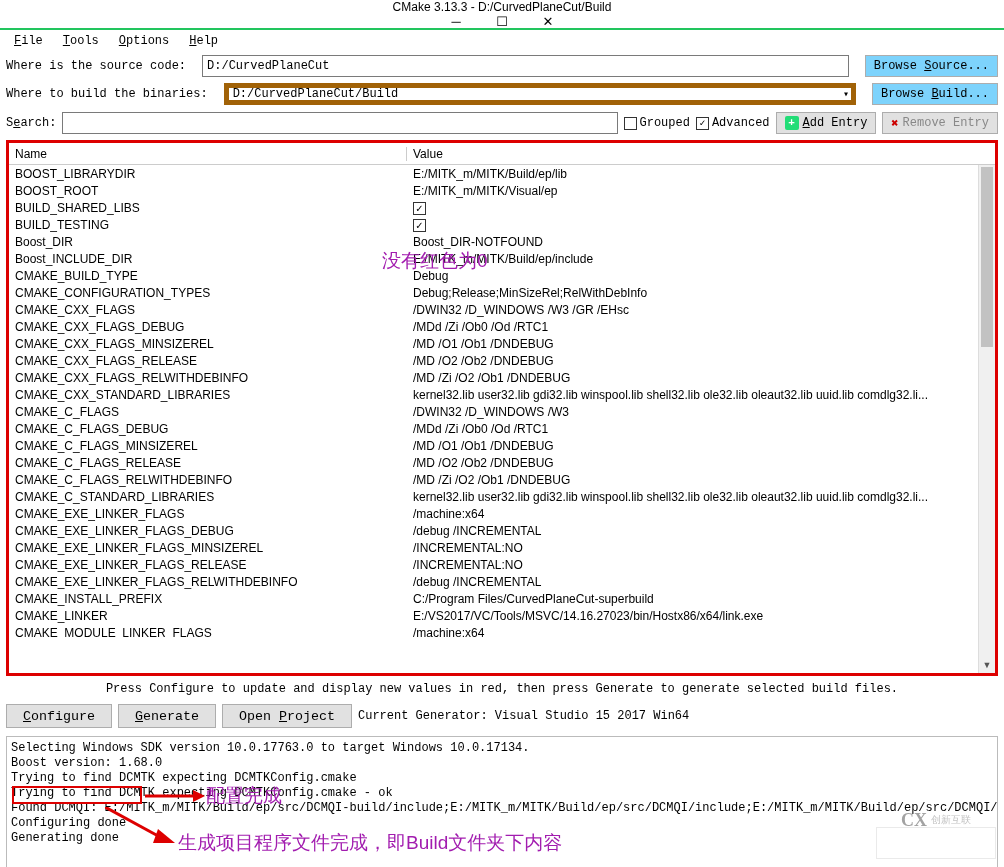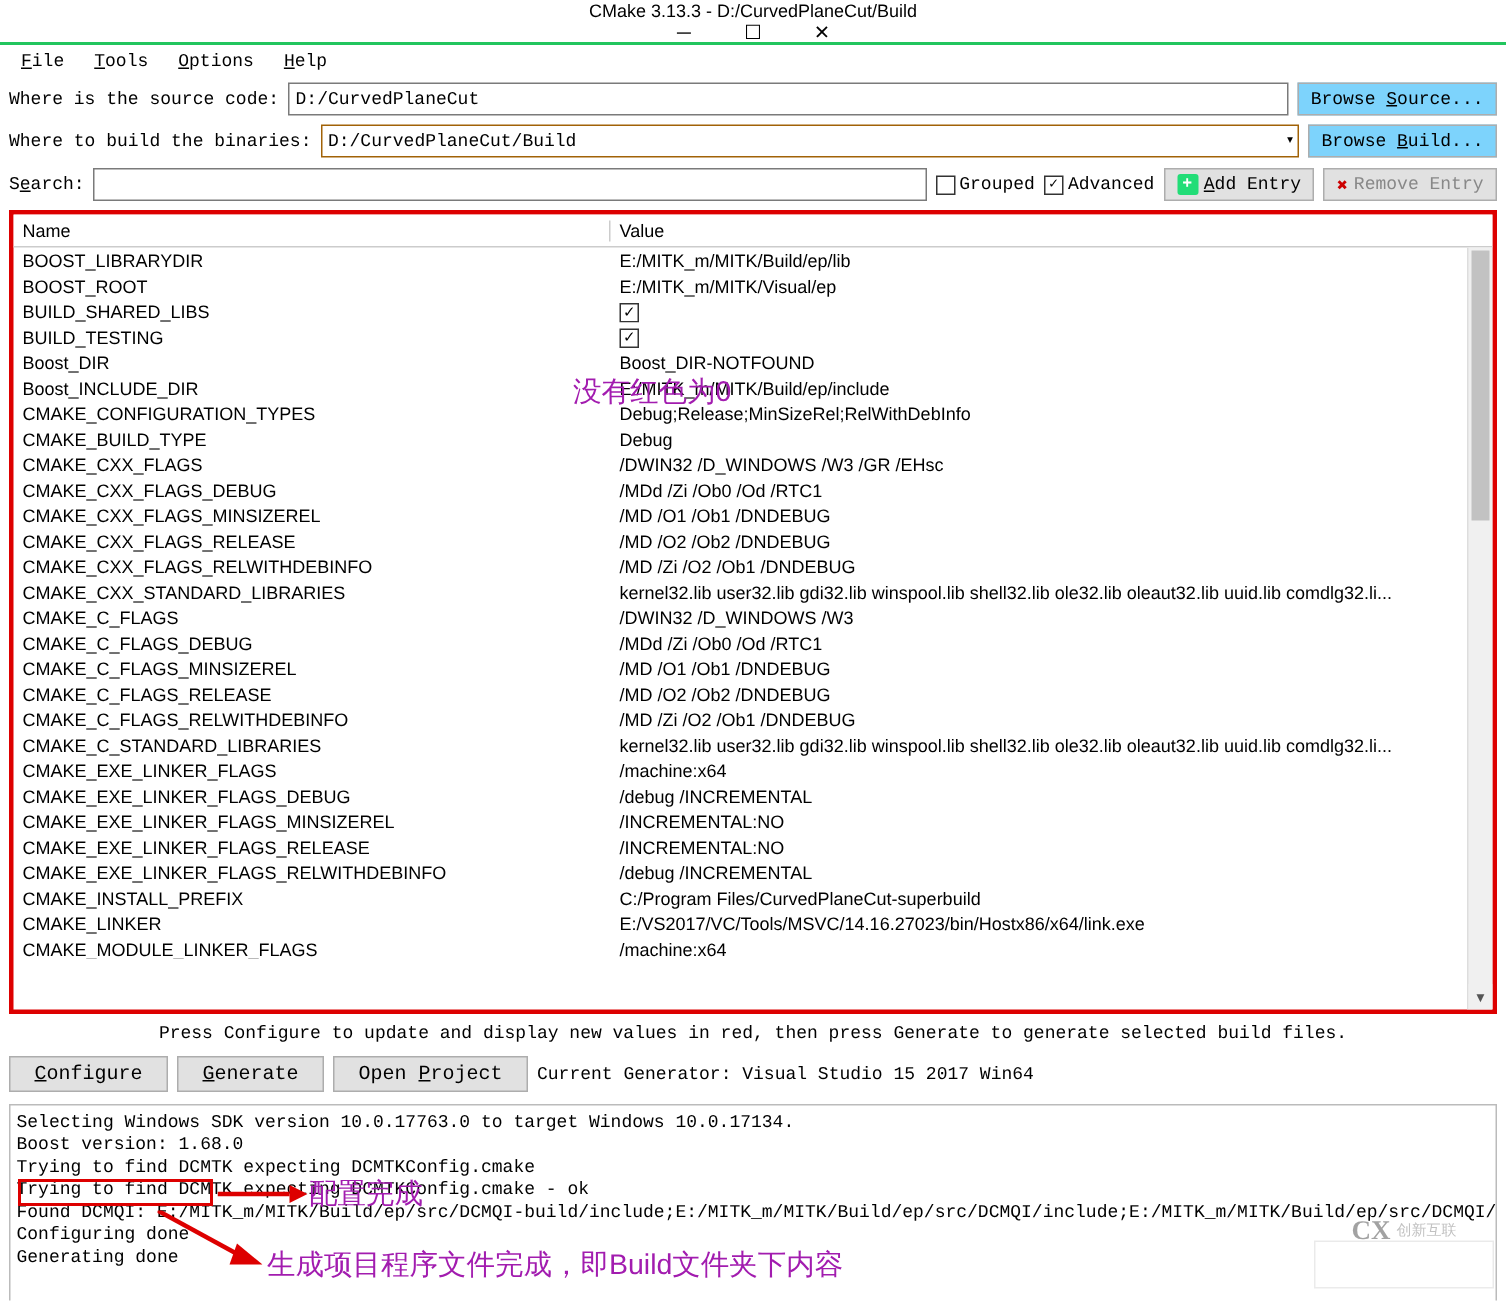--- a/index.html
+++ b/index.html
@@ -6,24 +6,24 @@
   body { font-family: "Microsoft YaHei", "Segoe UI", sans-serif; font-size: 12px; background: #fff; width: 1004px; height: 867px; position: relative; overflow: hidden; }
   .titlebar { height: 30px; background: #fff; border-bottom: 2px solid #22c55e; display: flex; align-items: center; flex-direction: column; }
   .titlebar-icon { width: 16px; height: 16px; margin: 0 8px; position: relative; }
   .titlebar-icon::before { content: ""; position: absolute; left: 0; bottom: 0; border-left: 8px solid transparent; border-right: 8px solid transparent; border-bottom: 14px solid #d00; }
   .titlebar-text { flex: 1; font-size: 12px; }
   .win-controls { display: flex; height: 100%; }
   .win-btn { width: 46px; height: 100%; display: flex; align-items: center; justify-content: center; font-size: 13px; cursor: pointer; }
   .menubar { height: 22px; display: flex; align-items: center; padding: 0 6px; gap: 4px; }
   .menubar span { padding: 2px 8px; cursor: pointer; font-family: "Courier New", monospace; }
   .menubar span u { text-decoration: underline; }
-  .path-row { display: flex; align-items: center; padding: 3px 6px; gap: 6px; font-family: "Courier New", monospace; font-size: 12px; }
+  .path-row { display: flex; align-items: center; padding: 3px 6px; gap: 16px; font-family: "Courier New", monospace; font-size: 12px; }
   .path-row label { white-space: nowrap; }
   .path-input { flex: 1; height: 22px; border: 1px solid #7a7a7a; padding: 0 4px; font-family: "Courier New", monospace; font-size: 12px; }
-  .path-combo { flex: 1; height: 22px; border: 1px solid #a16207; display: flex; align-items: center; padding: 0 4px; font-family: "Courier New", monospace; font-size: 12px; position: relative; }
+  .path-combo { flex: 1; height: 22px; border: 5px solid #a16207; display: flex; align-items: center; padding: 0 4px; font-family: "Courier New", monospace; font-size: 12px; position: relative; }
   .path-combo .chev { position: absolute; right: 2px; font-size: 10px; }
   .browse-btn { height: 22px; background: #7dd3fc; border: 1px solid #adadad; padding: 0 8px; font-family: "Courier New", monospace; font-size: 12px; cursor: pointer; }
   .search-row { display: flex; align-items: center; padding: 4px 6px; gap: 6px; font-family: "Courier New", monospace; font-size: 12px; justify-content: space-between; }
   .search-input { flex: 1; height: 22px; border: 1px solid #7a7a7a; padding: 0 4px; }
   .chk { display: inline-flex; align-items: center; gap: 3px; }
   .chk-box { width: 13px; height: 13px; border: 1px solid #333; display: inline-flex; align-items: center; justify-content: center; font-size: 10px; }
   .add-btn { height: 22px; background: #e1e1e1; border: 1px solid #adadad; padding: 0 8px; display: inline-flex; align-items: center; gap: 4px; cursor: pointer; font-family: "Courier New", monospace; }
   .plus { color: #fff; background: #2d7; width: 14px; height: 14px; border-radius: 2px; display: inline-flex; align-items: center; justify-content: center; font-weight: bold; font-size: 11px; }
   .cross { color: #c00; font-weight: bold; }
   .remove-btn { height: 22px; background: #e1e1e1; border: 1px solid #adadad; padding: 0 8px; display: inline-flex; align-items: center; gap: 4px; color: #888; font-family: "Courier New", monospace; }
@@ -129,26 +129,26 @@
       </div>
       <div class="row">
         <div class="cell-name">Boost_DIR</div>
         <div class="cell-value">Boost_DIR-NOTFOUND</div>
       </div>
       <div class="row">
         <div class="cell-name">Boost_INCLUDE_DIR</div>
         <div class="cell-value">E:/MITK_m/MITK/Build/ep/include</div>
       </div>
       <div class="row">
+        <div class="cell-name">CMAKE_BUILD_TYPE</div>
+        <div class="cell-value">Debug</div>
+      </div>
+      <div class="row">
         <div class="cell-name">CMAKE_CONFIGURATION_TYPES</div>
         <div class="cell-value">Debug;Release;MinSizeRel;RelWithDebInfo</div>
-      </div>
-      <div class="row">
-        <div class="cell-name">CMAKE_BUILD_TYPE</div>
-        <div class="cell-value">Debug</div>
       </div>
       <div class="row">
         <div class="cell-name">CMAKE_CXX_FLAGS</div>
         <div class="cell-value">/DWIN32 /D_WINDOWS /W3 /GR /EHsc</div>
       </div>
       <div class="row">
         <div class="cell-name">CMAKE_CXX_FLAGS_DEBUG</div>
         <div class="cell-value">/MDd /Zi /Ob0 /Od /RTC1</div>
       </div>
       <div class="row">

